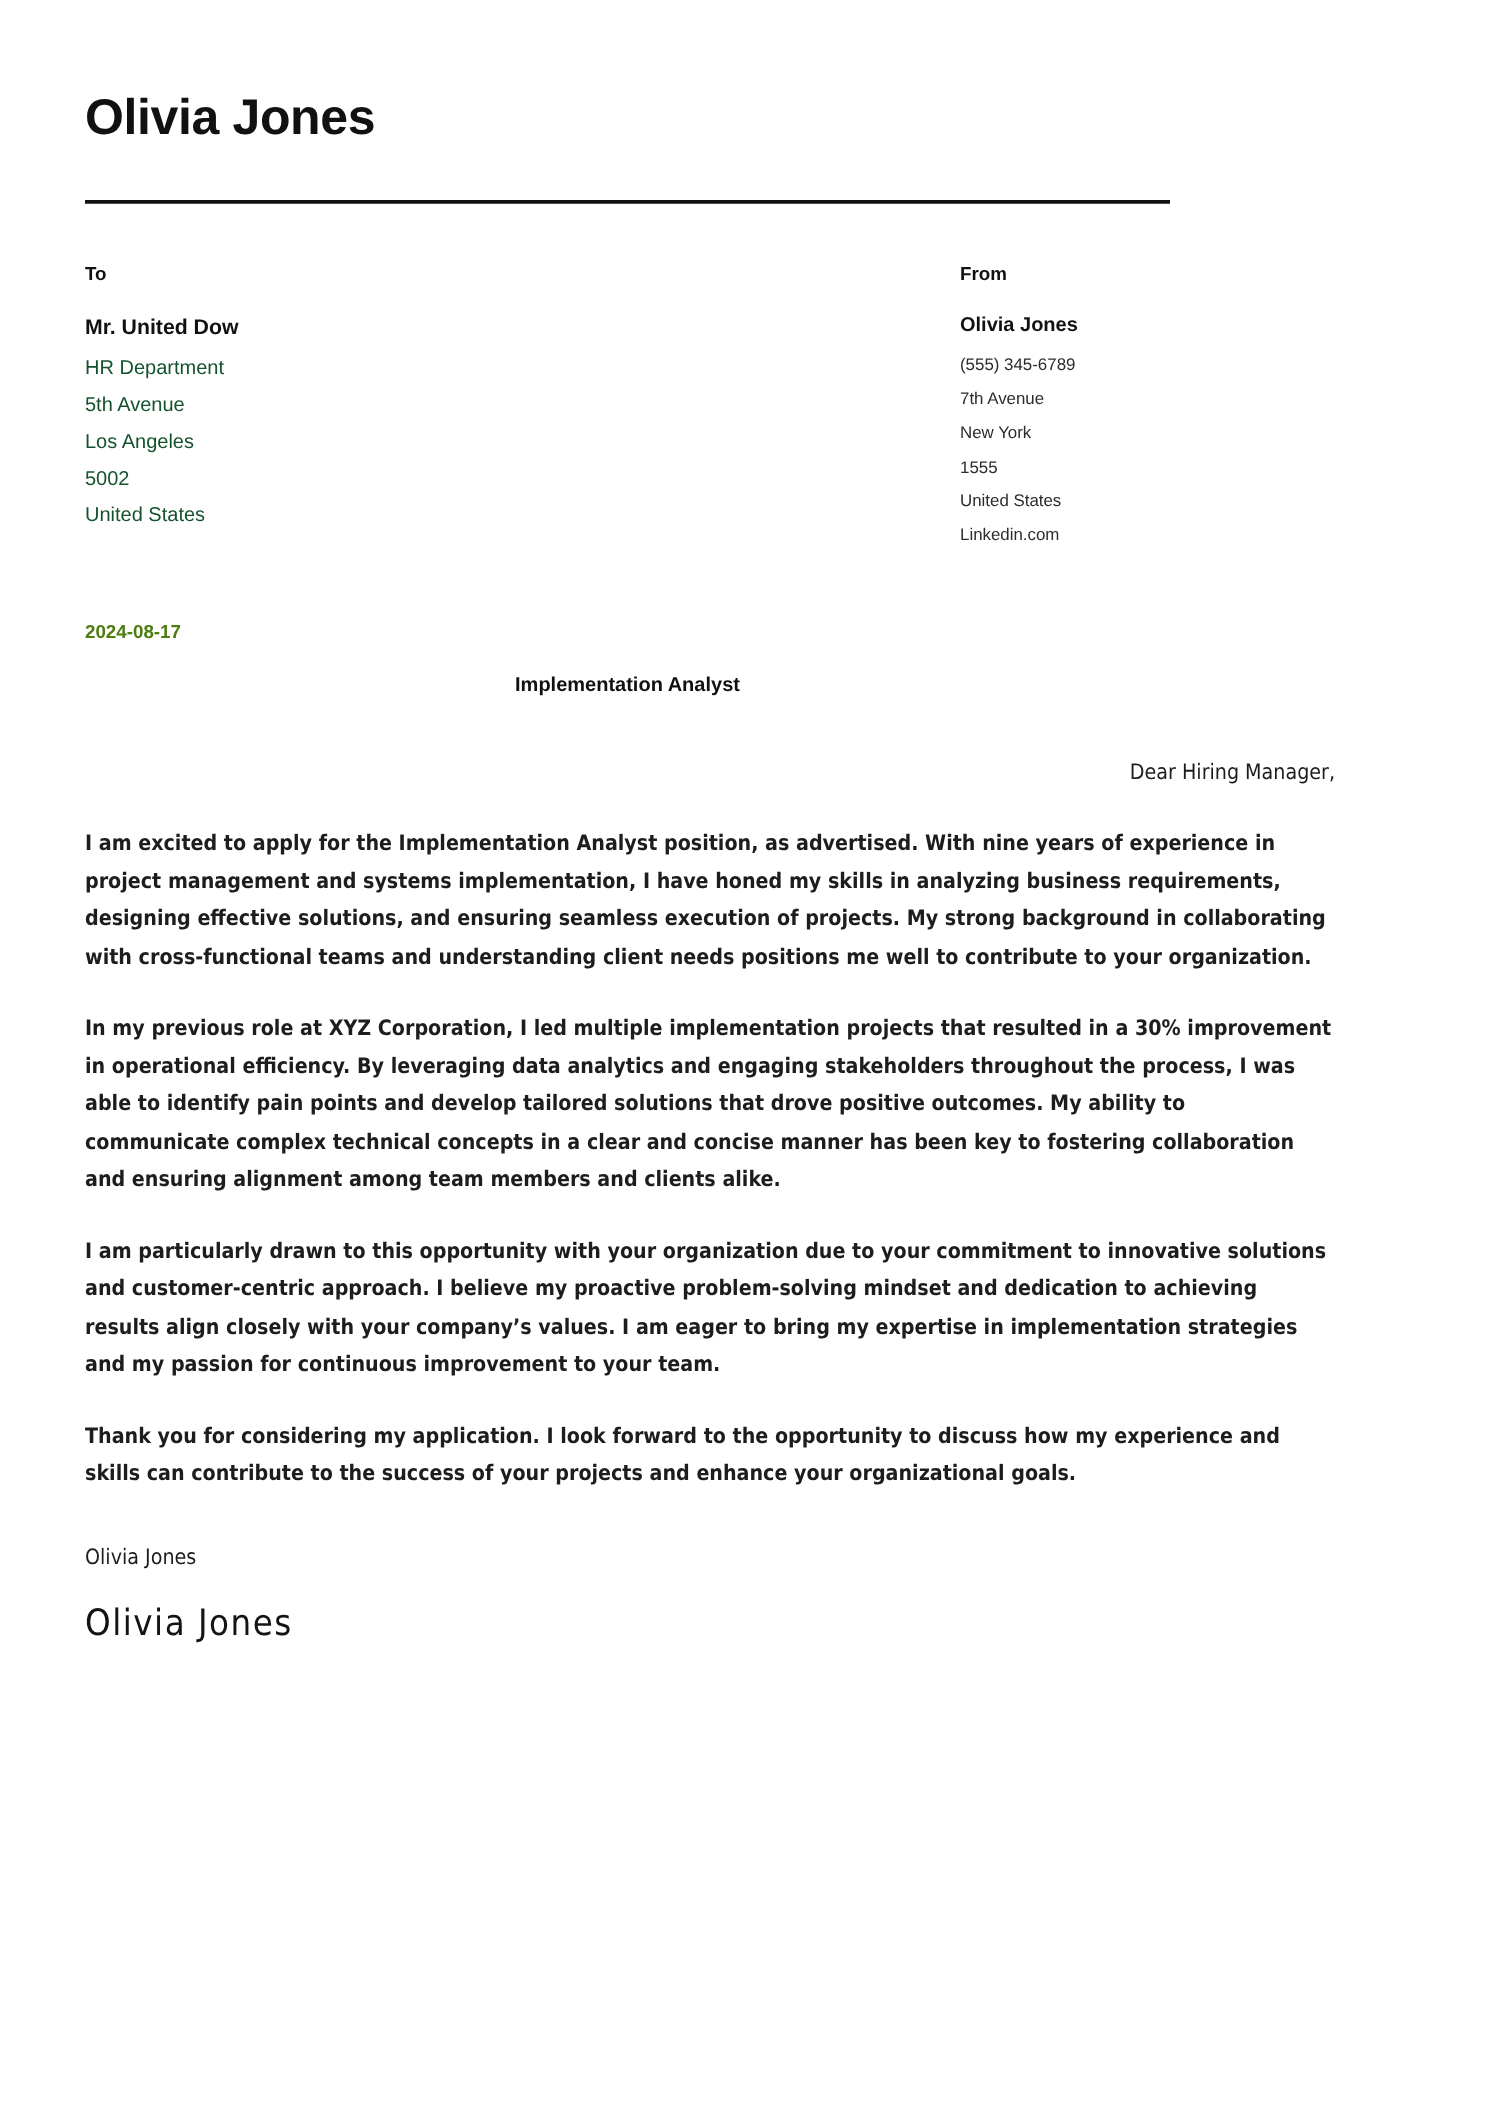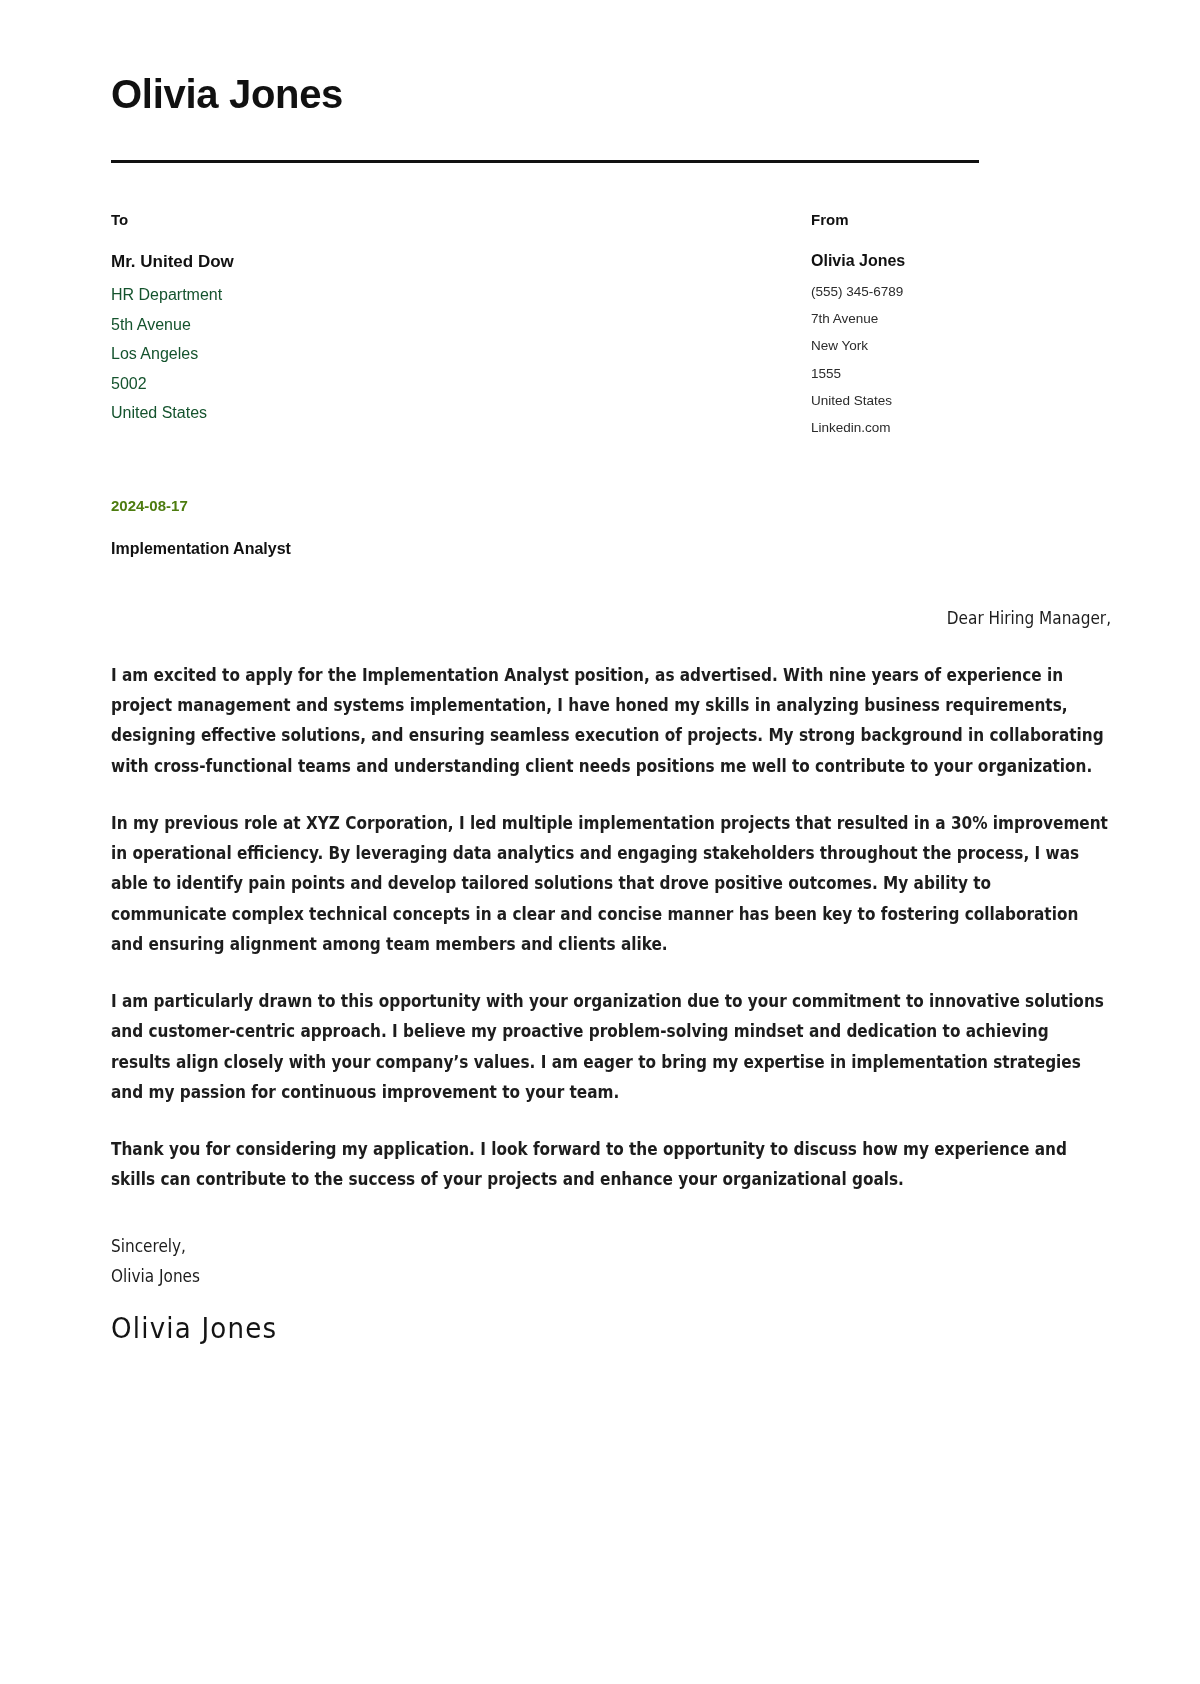--- a/index.html
+++ b/index.html
@@ -11,21 +11,20 @@
     font-family: "Liberation Sans", sans-serif;
     color: #1a1a1a;
     -webkit-font-smoothing: antialiased;
   }
 
   .page {
     width: 976px;
     height: 1684px;
     padding: 66px 40px 0 68px;
     position: relative;
-    margin-left: 43px;
   }
 
   
   .letter-header { padding-top: 8px; }
   .candidate-name {
     font-size: 40px;
     font-weight: 700;
     letter-spacing: -0.3px;
     line-height: 1.0;
     color: #111111;
@@ -80,20 +79,21 @@
     font-weight: 700;
     color: #4d7c0f;
     line-height: 1.2;
   }
   .letter-subject {
     font-size: 16px;
     font-weight: 700;
     color: #111111;
     margin-top: 24px;
     line-height: 1.2;
+    text-align: center;
   }
 
   
   .letter-body {
     margin-top: 46px;
     width: 1000px;
     font-family: "DejaVu Sans Condensed", "Liberation Sans Narrow", "Liberation Sans", sans-serif;
     font-stretch: condensed;
   }
   .salutation {
@@ -171,20 +171,19 @@
 
   <section class="letter-body">
     <div class="salutation">Dear Hiring Manager,</div>
 
     <p class="body-par">I am excited to apply for the Implementation Analyst position, as advertised. With nine years of experience in project management and systems implementation, I have honed my skills in analyzing business requirements, designing effective solutions, and ensuring seamless execution of projects. My strong background in collaborating with cross-functional teams and understanding client needs positions me well to contribute to your organization.</p>
     <p class="body-par">In my previous role at XYZ Corporation, I led multiple implementation projects that resulted in a 30% improvement in operational efficiency. By leveraging data analytics and engaging stakeholders throughout the process, I was able to identify pain points and develop tailored solutions that drove positive outcomes. My ability to communicate complex technical concepts in a clear and concise manner has been key to fostering collaboration and ensuring alignment among team members and clients alike.</p>
     <p class="body-par">I am particularly drawn to this opportunity with your organization due to your commitment to innovative solutions and customer-centric approach. I believe my proactive problem-solving mindset and dedication to achieving results align closely with your company’s values. I am eager to bring my expertise in implementation strategies and my passion for continuous improvement to your team.</p>
     <p class="body-par">Thank you for considering my application. I look forward to the opportunity to discuss how my experience and skills can contribute to the success of your projects and enhance your organizational goals.</p>
 
     <div class="closing">
-      <span class="closing-line">Sincerely,</span>
       <span class="closing-line">Olivia Jones</span>
     </div>
 
     <div class="signature">Olivia Jones</div>
   </section>
 
 </div>
 
 </body></html>

